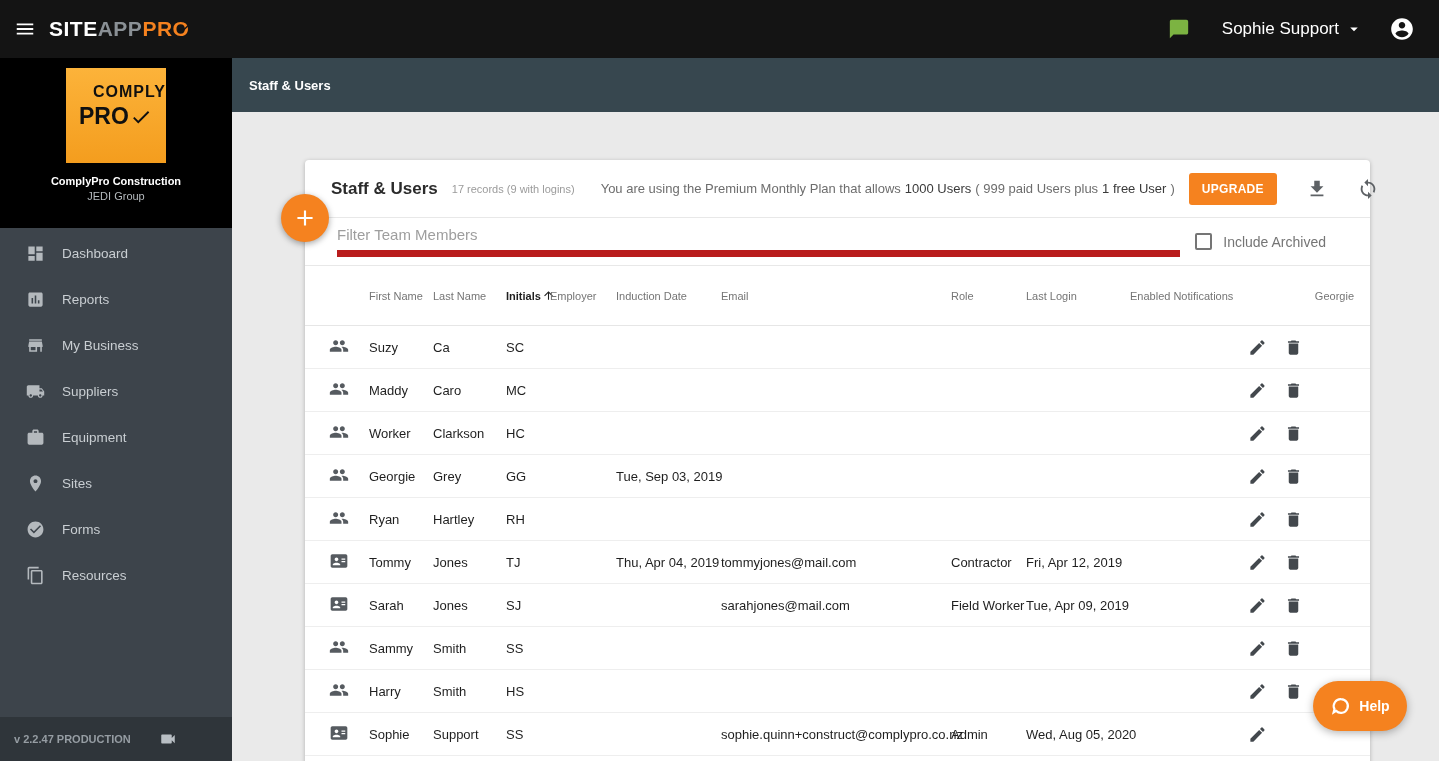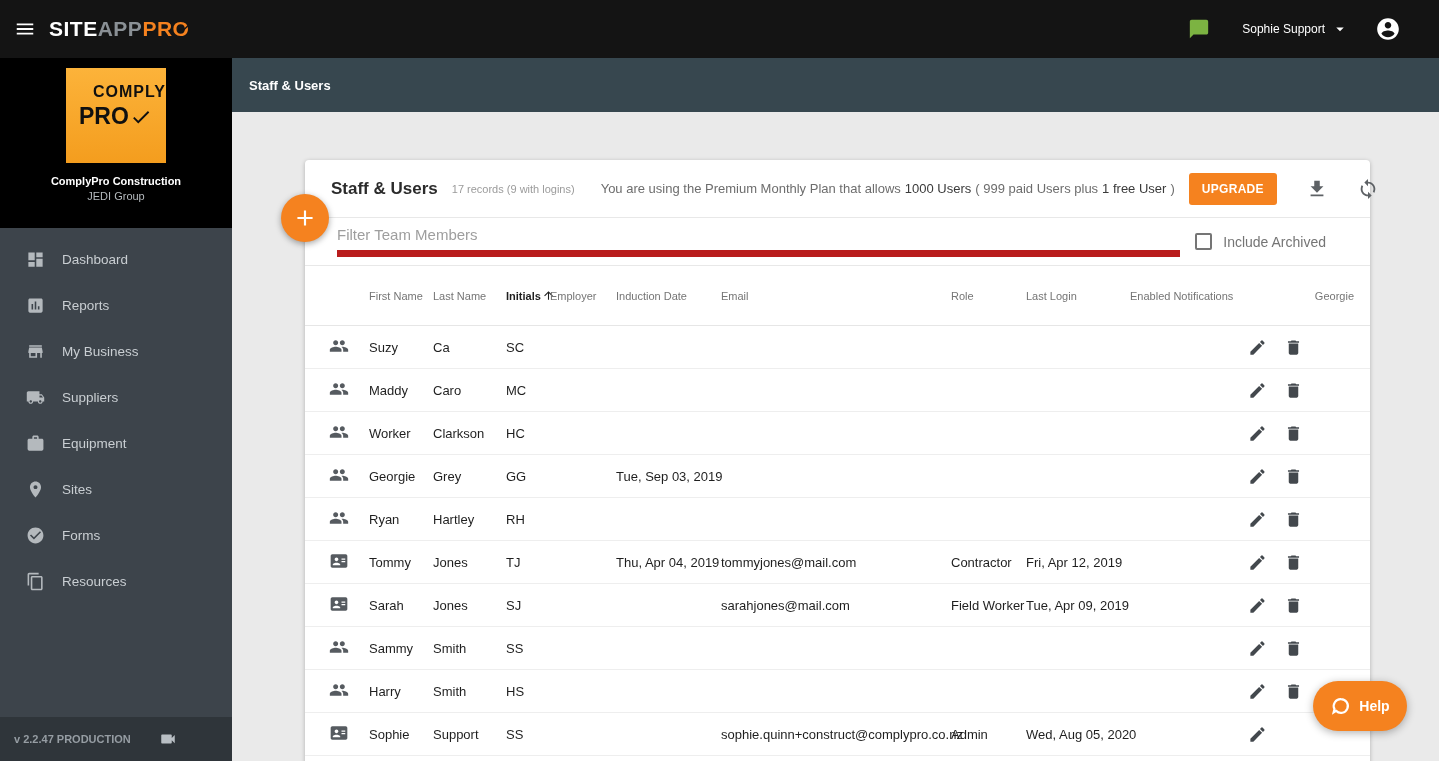--- a/index.html
+++ b/index.html
@@ -2,41 +2,41 @@
 <html><head>
 <meta charset="utf-8">
 <style>
   * { margin:0; padding:0; box-sizing:border-box; }
   html,body { width:1439px; height:761px; overflow:hidden; }
   body { font-family:"Liberation Sans", sans-serif; background:#eaeaea; position:relative; }
   .icon { display:inline-flex; width:20px; height:20px; flex-shrink:0; }
   .icon svg { width:100%; height:100%; fill:currentColor; display:block; }
 
   
-  .topbar { position:absolute; top:0; left:0; right:0; height:58px; background:#141414; display:flex; align-items:center; padding:0 38px 0 14px; z-index:20; }
+  .topbar { position:absolute; top:0; left:0; right:0; height:58px; background:#141414; display:flex; align-items:center; padding:0 24px 0 14px; z-index:20; }
   .menu { color:#fff; width:22px; height:22px; margin-right:13px; cursor:pointer; }
   .brand { font-size:21px; font-weight:bold; letter-spacing:.5px; display:flex; align-items:center; }
   .b1 { color:#ffffff; } .b2 { color:#8a9095; } .b3 { color:#f5821f; position:relative; padding-right:2px; }
   .brand-chk { position:absolute; right:0; top:4px; width:15px; height:15px; color:#141414; }
   .top-right { margin-left:auto; display:flex; align-items:center; }
   .chat { color:#7cb342; width:22px; height:22px; cursor:pointer; }
-  .user { color:#fff; font-size:12px; margin-left:32px; cursor:pointer; }
+  .user { color:#fff; font-size:17px; margin-left:32px; cursor:pointer; }
   .caret { color:#fff; width:18px; height:18px; margin-left:6px; cursor:pointer; }
   .acct { color:#fff; width:26px; height:26px; margin-left:26px; cursor:pointer; }
 
   
   .sidebar { position:absolute; top:58px; left:0; bottom:0; width:232px; background:#3d444b; z-index:10; }
   .logo-block { background:#000; height:170px; text-align:center; }
   .cp-logo { width:100px; height:95px; margin:0 auto; background:linear-gradient(180deg,#fcb33a,#f49d1e); text-align:right; padding:15px 0 0 13px; position:relative; top:10px; }
   .cp-l1 { font-size:16px; font-weight:bold; color:#101010; letter-spacing:1px; }
   .cp-l2 { font-size:23px; font-weight:bold; color:#101010; display:flex; align-items:center; margin-top:2px; }
   .cp-chk { width:22px; height:22px; color:#101010; margin-left:1px; }
   .company { margin-top:22px; font-size:11px; font-weight:bold; color:#fff; }
   .group { margin-top:3px; font-size:11px; color:#b5babe; }
-  .nav { padding-top:8px; }
+  .nav { padding-top:2px; }
   .nav-item { height:46px; display:flex; align-items:center; padding-left:26px; color:#c9ced2; font-size:13.5px; cursor:pointer; }
   .nav-icon { width:19px; height:19px; margin-right:17px; opacity:.85; }
   .nav-item.active { border:3px solid #f5821f; background:#1c2023; color:#fff; font-weight:bold; padding-left:23px; height:44px; margin:1px 0; }
   .version-bar { position:absolute; bottom:0; left:0; right:0; height:44px; background:#2f353a; display:flex; align-items:center; padding-left:14px; color:#969da3; font-size:11px; font-weight:bold; }
   .vicon { width:18px; height:18px; margin-left:28px; color:#b9bfc4; cursor:pointer; }
 
   
   .page-header { position:absolute; left:232px; top:58px; right:0; height:54px; background:#37474f; color:#fff; font-size:13px; font-weight:bold; display:flex; align-items:center; padding-left:17px; z-index:5; }
   .content { position:absolute; left:232px; top:112px; right:0; bottom:0; background:#eaeaea; overflow:hidden; }
   .card { position:absolute; left:73px; top:48px; width:1065px; height:690px; background:#fff; border-radius:4px; box-shadow:0 1px 4px rgba(0,0,0,.25); }

